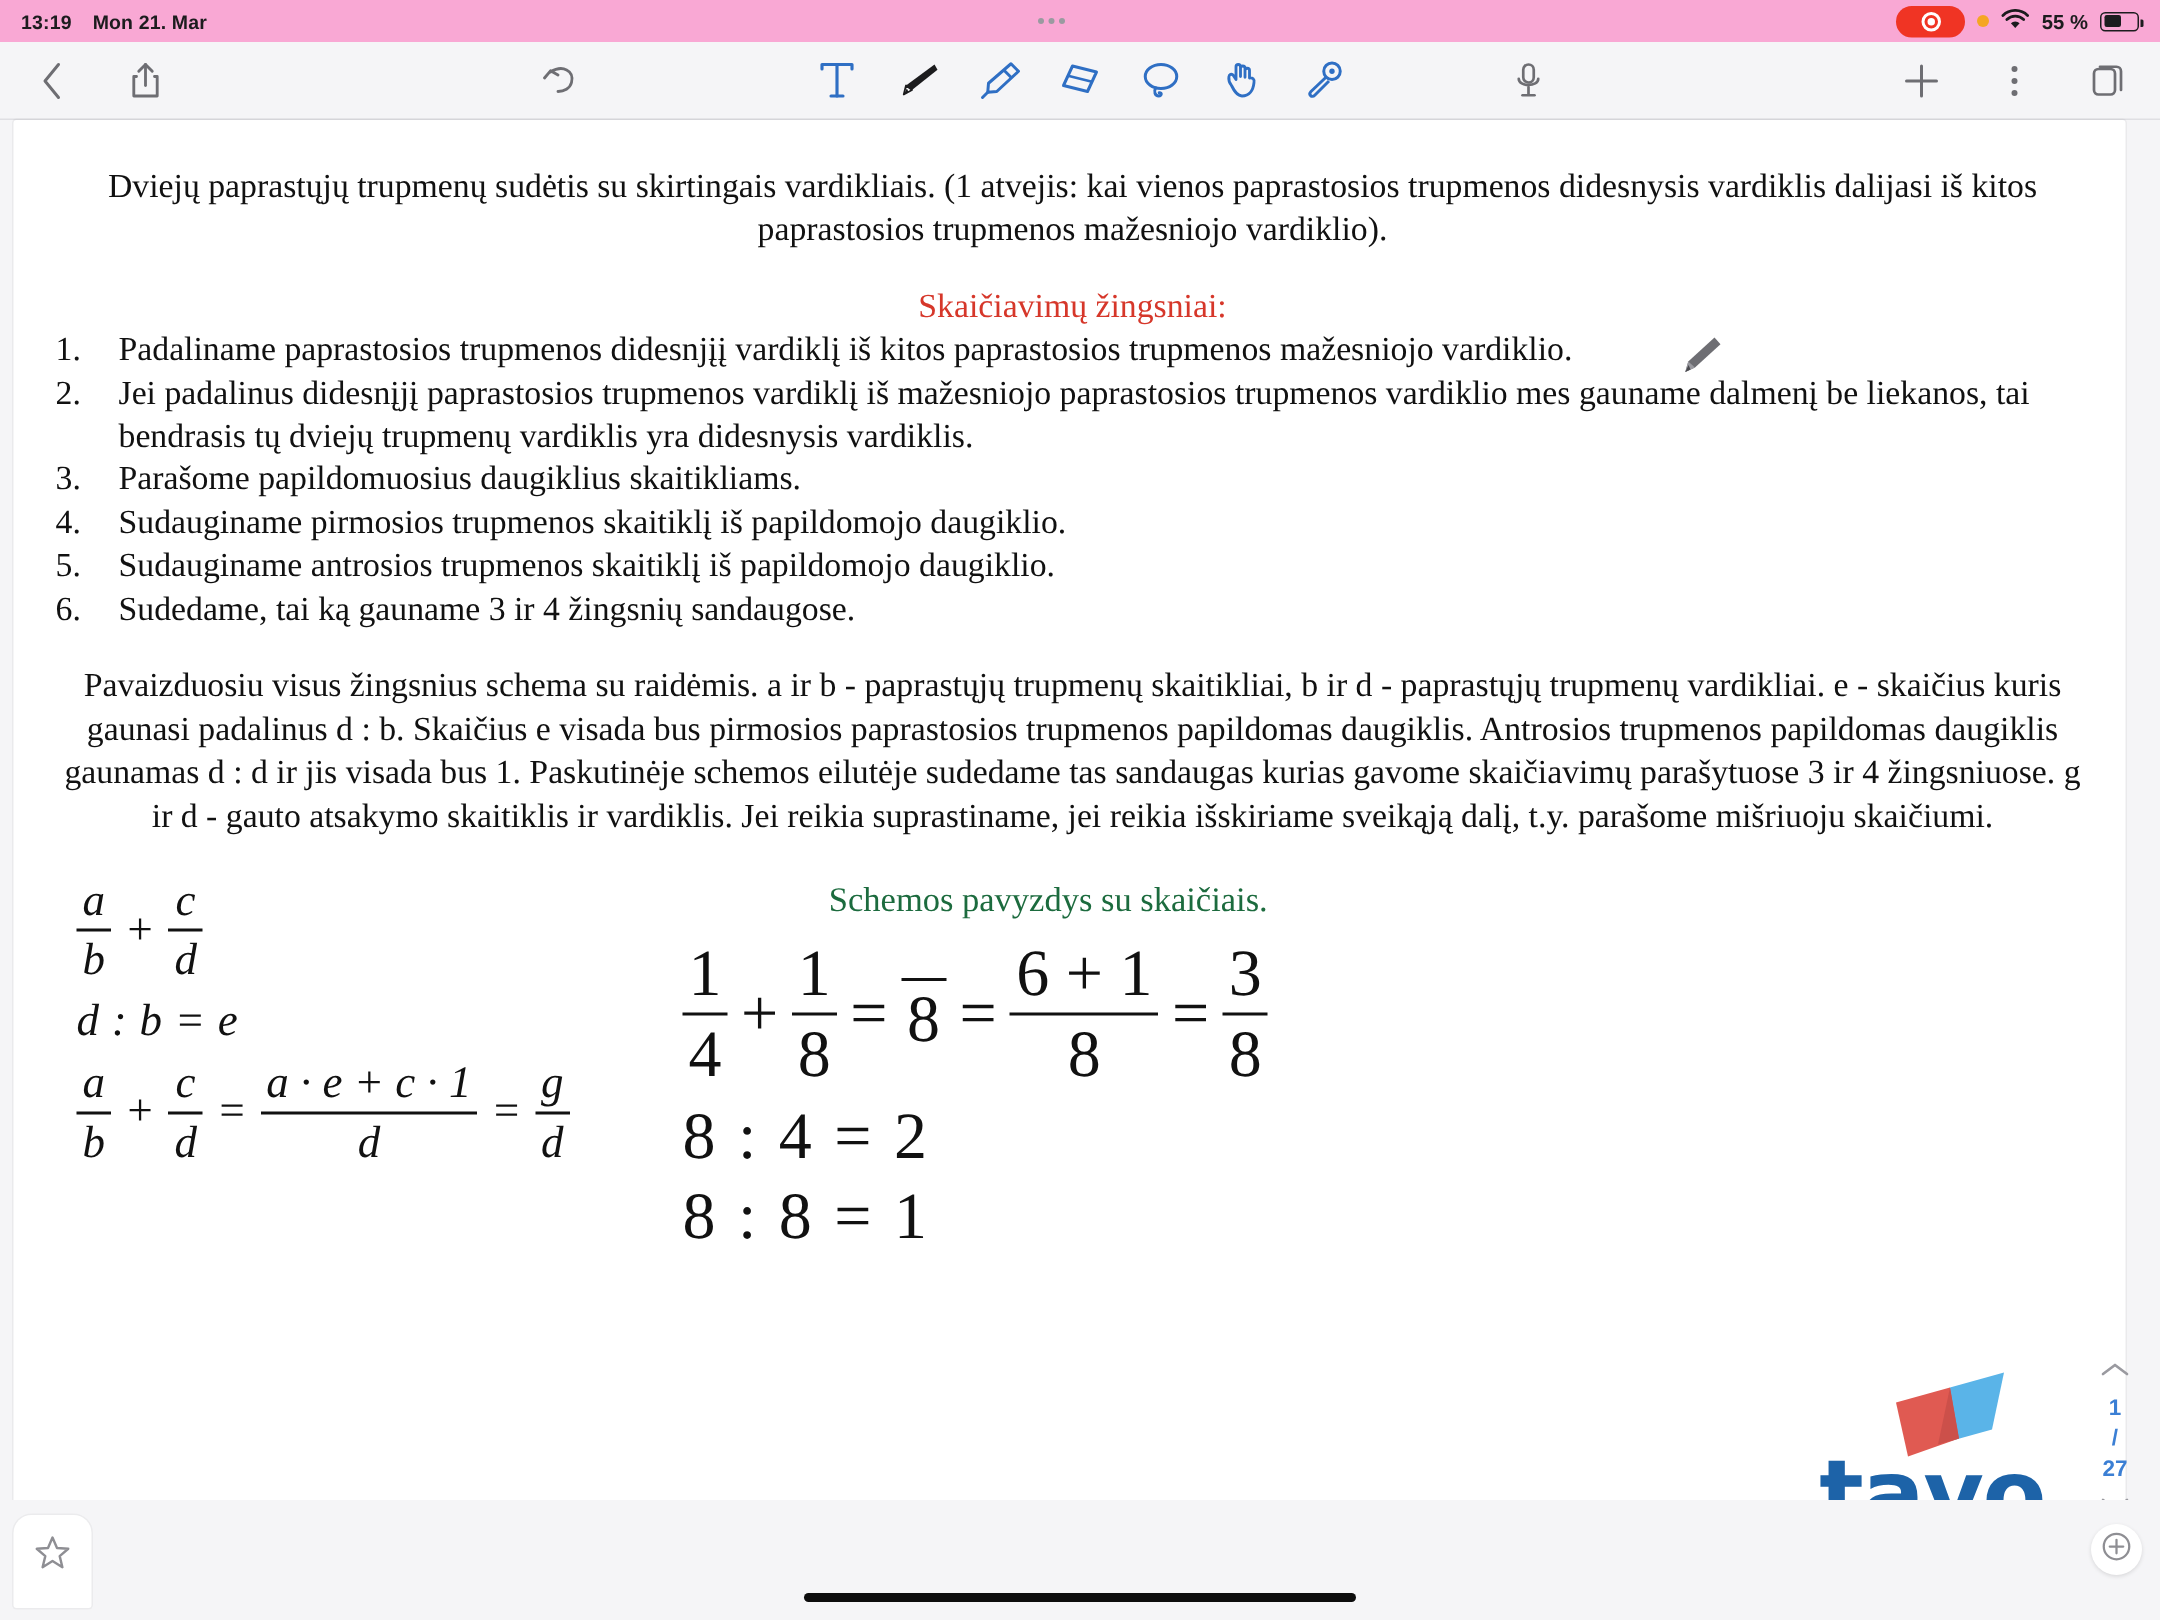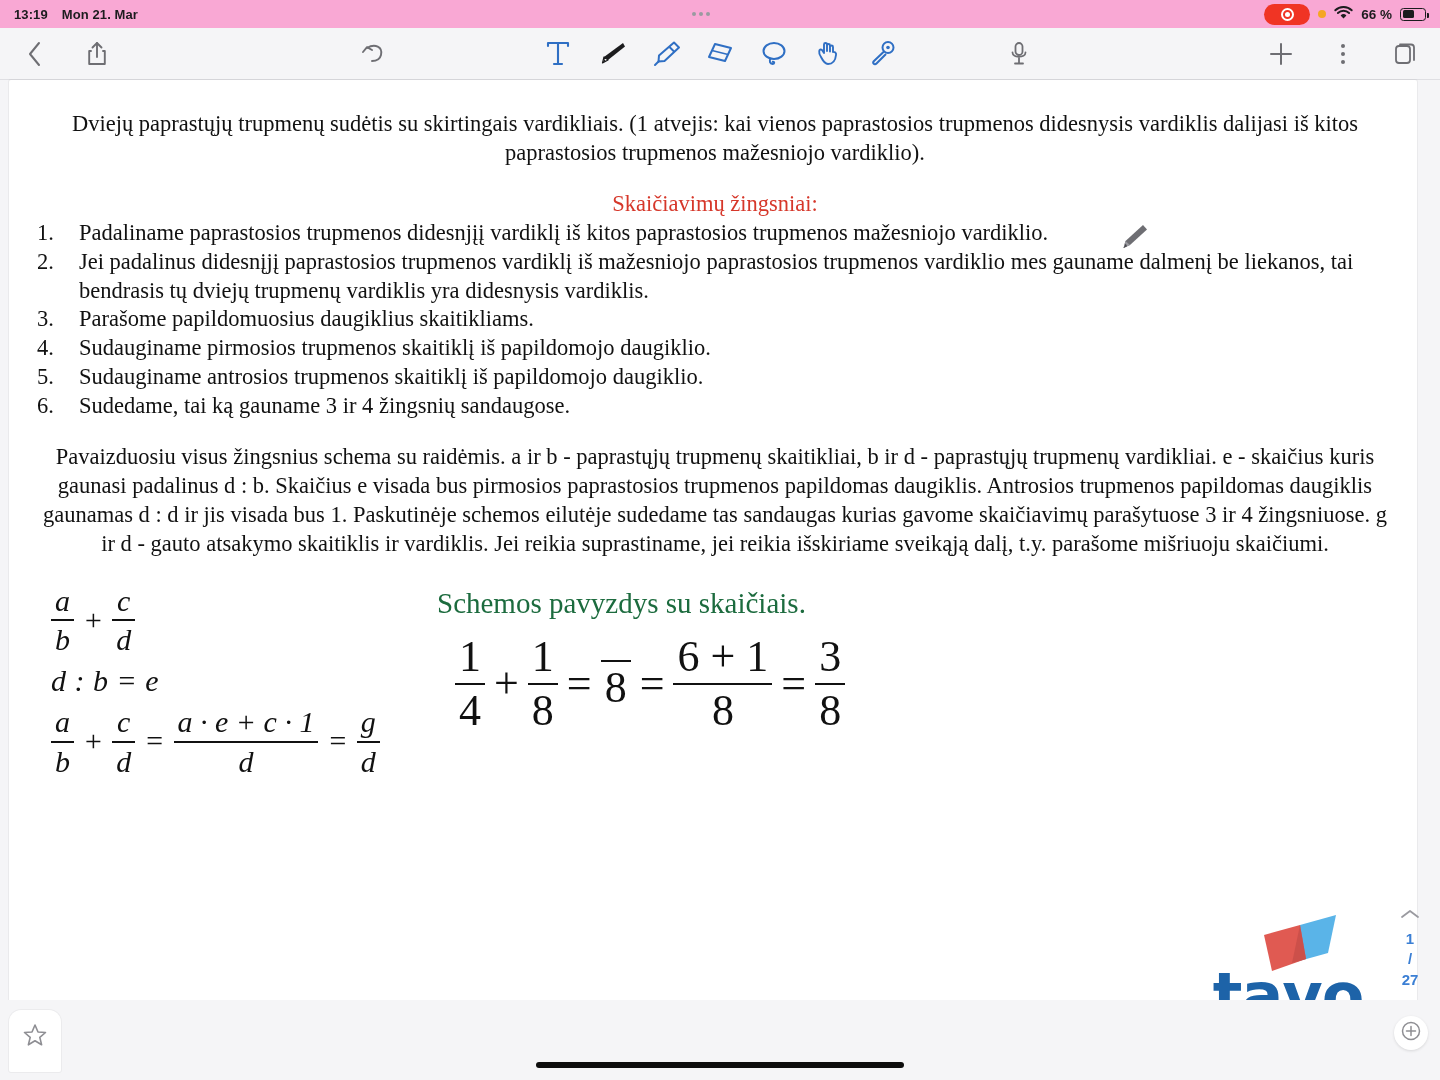--- a/index.html
+++ b/index.html
@@ -84,21 +84,21 @@
   .frac .nu { padding:0 4px; line-height:1.05; }
   .frac .bar { height:2px; background:#111; width:100%; min-width:22px; margin:3px 0; }
   .frac .de { padding:0 4px; line-height:1.05; }
   .op { display:inline-block; vertical-align:middle; padding:0 9px; }
 
   .left-math { position:absolute; left:14px; top:0; font-size:30px; font-style:italic; }
   .lm-row { display:flex; align-items:center; margin-bottom:6px; }
   .lm-plain { font-size:30px; font-style:italic; letter-spacing:.5px; margin-bottom:6px; }
 
   .right-math { position:absolute; left:400px; top:0; }
-  .rm-title { font-size:29px; font-style:normal; }
+  .rm-title { font-size:23px; font-style:normal;text-align:right; }
   .rm-eq { display:flex; align-items:center; margin-top:12px; margin-left:18px; font-size:44px; }
   .rm-lines { margin-left:18px; font-size:44px; letter-spacing:2px; line-height:1.22; margin-top:4px; }
 
   
   .logo { position:absolute; right:44px; bottom:34px; width:170px; text-align:center; }
   .logo-book { position:relative; height:62px; margin-left:24px; }
   .logo-word { font-family:"DejaVu Sans", sans-serif; font-weight:bold; color:#1d63a8;
     font-size:62px; line-height:.82; letter-spacing:-1px; margin-top:-4px; }
   .logo-sub { font-family:"DejaVu Sans", sans-serif; font-weight:bold; color:#1d63a8;
     font-size:26px; letter-spacing:-.5px; margin-top:2px; }
@@ -143,21 +143,21 @@
         </span>
     </span>
     <span class="orange-dot"></span>
     <span>
       <svg width="19" height="14" viewBox="0 0 19 14">
         <path d="M9.5 12.6 L6.6 9.5 a4.2 4.2 0 0 1 5.8 0 Z" fill="#1c1c1e"></path>
         <path d="M3.9 7.0 a8 8 0 0 1 11.2 0" stroke="#1c1c1e" stroke-width="1.9" fill="none" stroke-linecap="round"></path>
         <path d="M1.3 4.3 a11.7 11.7 0 0 1 16.4 0" stroke="#1c1c1e" stroke-width="1.9" fill="none" stroke-linecap="round"></path>
       </svg>
     </span>
-    <span class="sb-batt-txt">66 %</span>
+    <span class="sb-batt-txt">55 %</span>
     <span class="batt">
         <i></i>
       </span>
   </div>
 </div>
 
 <div class="toolbar">
   <div class="tb-left">
     <span class="tb-btn">
       <svg width="16" height="26" viewBox="0 0 16 26">
@@ -372,20 +372,24 @@
               <span class="de">8</span>
             </span>
             <span class="op">=</span>
             <span class="frac">
               <span class="nu">3</span>
               <span class="bar"></span>
               <span class="de">8</span>
             </span>
           </div>
 
+          <div class="rm-lines">
+            <div>8 : 4 = 2</div>
+            <div>8 : 8 = 1</div>
+          </div>
         </div>
       </div>
     </div>
 
     <span class="pencil-cursor">
       <svg width="34" height="34" viewBox="0 0 34 34">
         <path d="M26 5 L30 9.5 L13 25 L6.5 28 L8.5 21 Z" fill="#6e6e73"></path>
         <path d="M8.5 21 L6.5 28 L13 25 Z" fill="#9a9aa0"></path>
         <path d="M6.5 28 L10 26.3 L8.7 23.4 Z" fill="#4a4a4f"></path>
       </svg>

